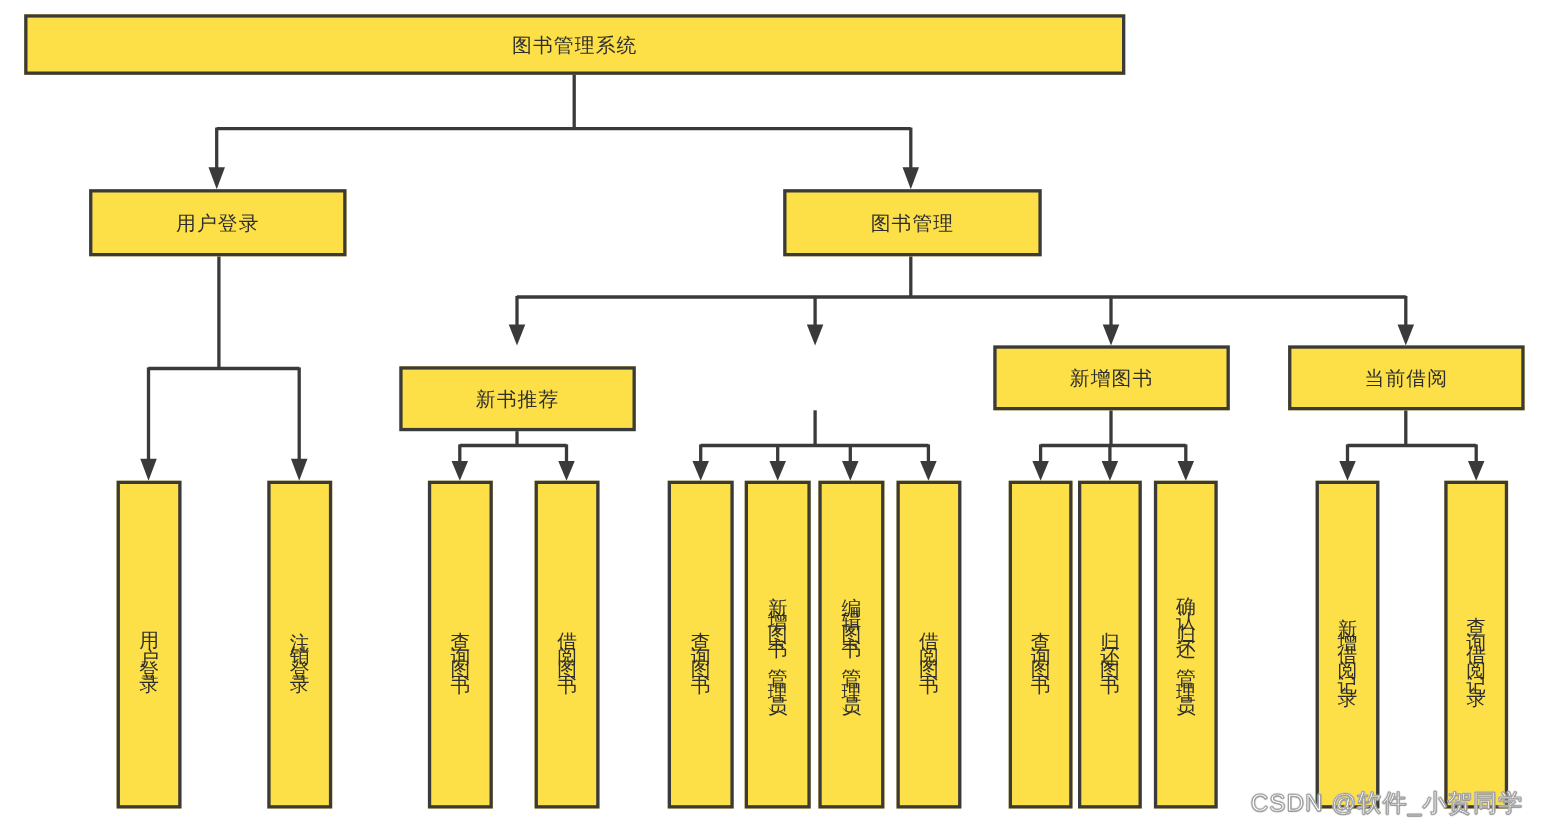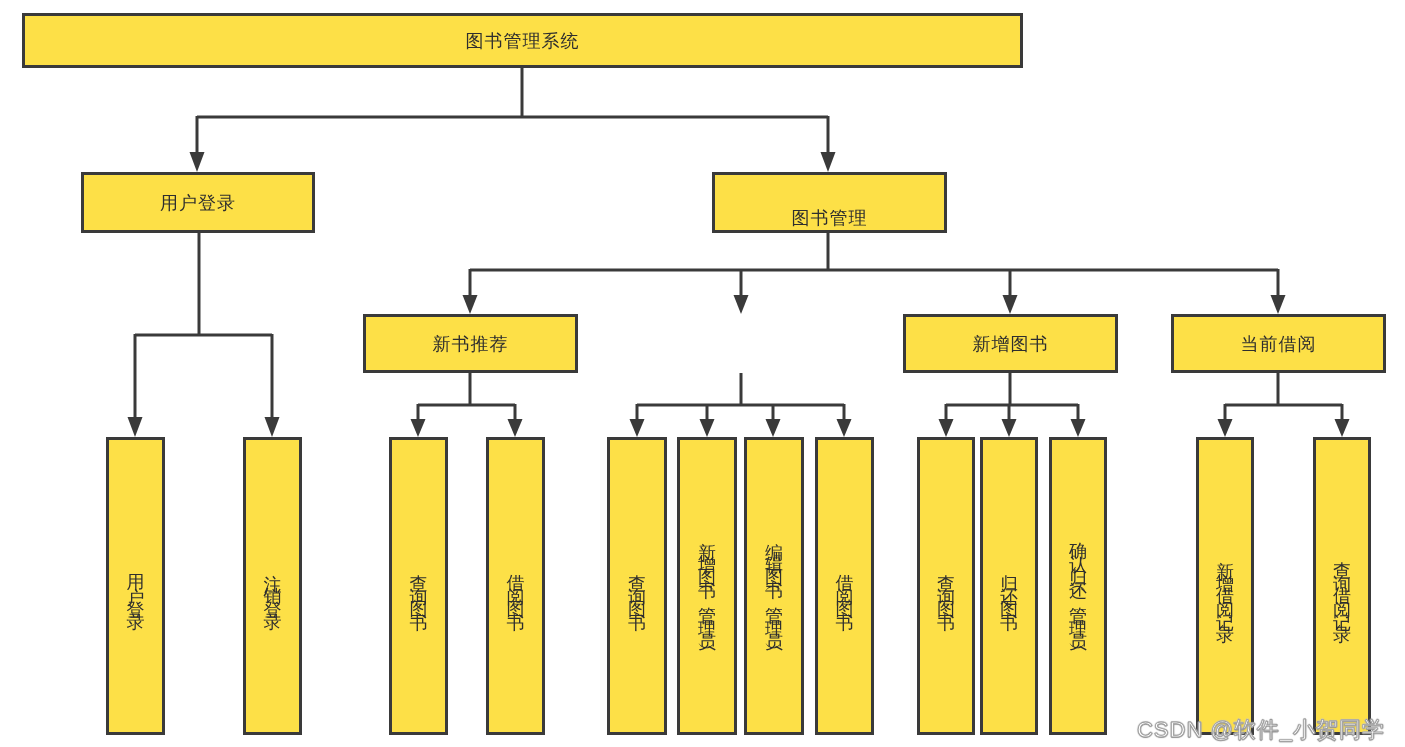--- a/index.html
+++ b/index.html
@@ -131,25 +131,25 @@
     </g>
   </svg>
 
   <div class="node root-box">
     <span>图书管理系统</span>
   </div>
 
   <div class="node lvl2" style="left:81px; width:234px;">
     <span>用户登录</span>
   </div>
-  <div class="node lvl2" style="left:712px; width:235px;align-items:flex-end;">
+  <div class="node lvl2" style="left:712px; width:235px;">
     <span>图书管理</span>
   </div>
 
-  <div class="node lvl3" style="left:363px; width:215px;">
+  <div class="node lvl3" style="left:363px; width:215px;margin-top:19px;">
     <span>新书推荐</span>
   </div>
   <div class="node lvl3" style="left:903px; width:215px;">
     <span>新增图书</span>
   </div>
   <div class="node lvl3" style="left:1171px; width:215px;">
     <span>当前借阅</span>
   </div>
 
   <div class="node leaf" style="left:106px;">

